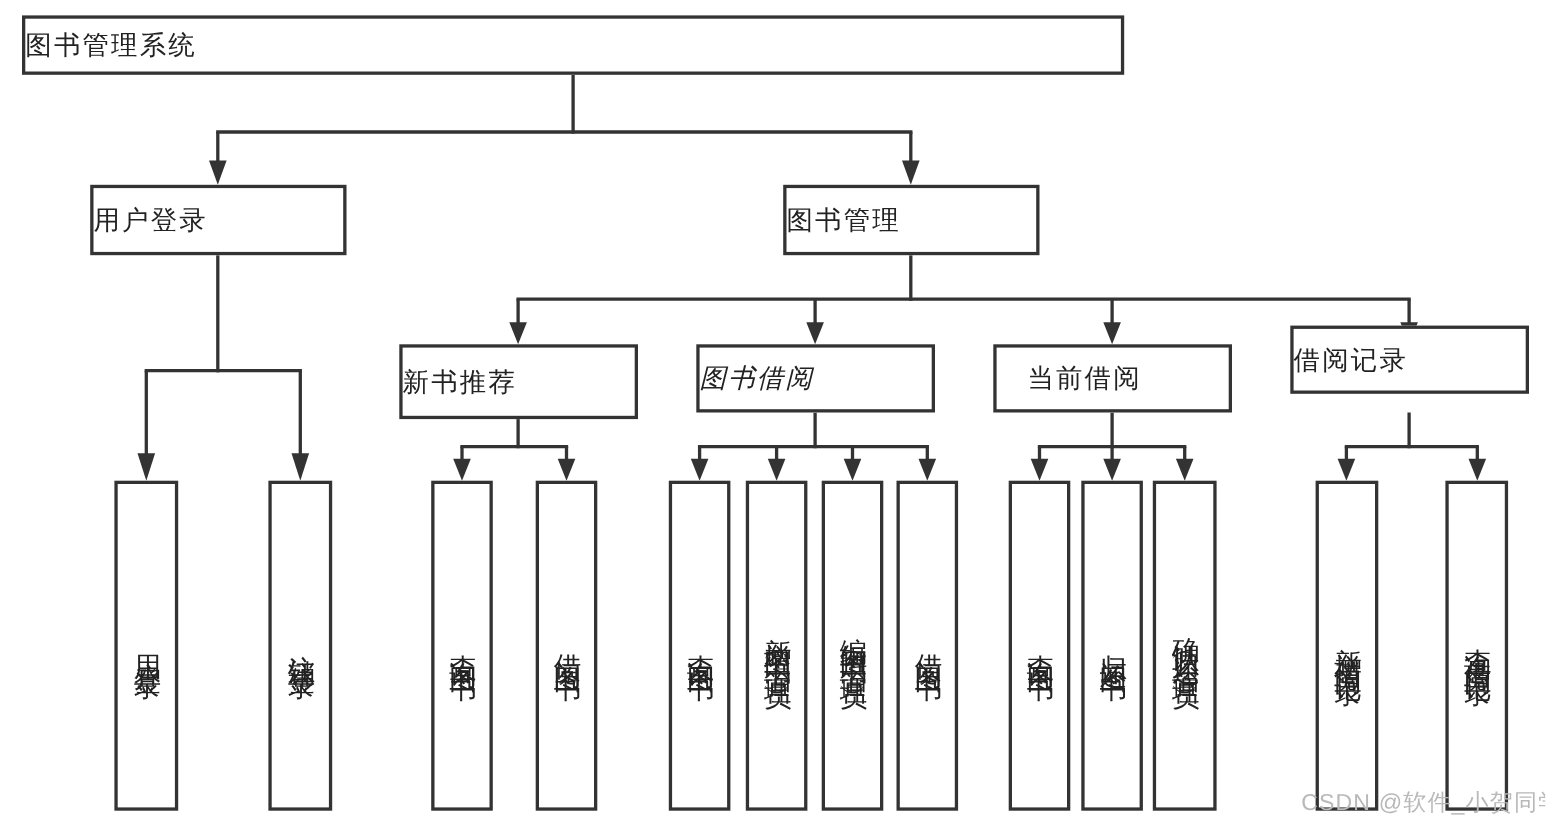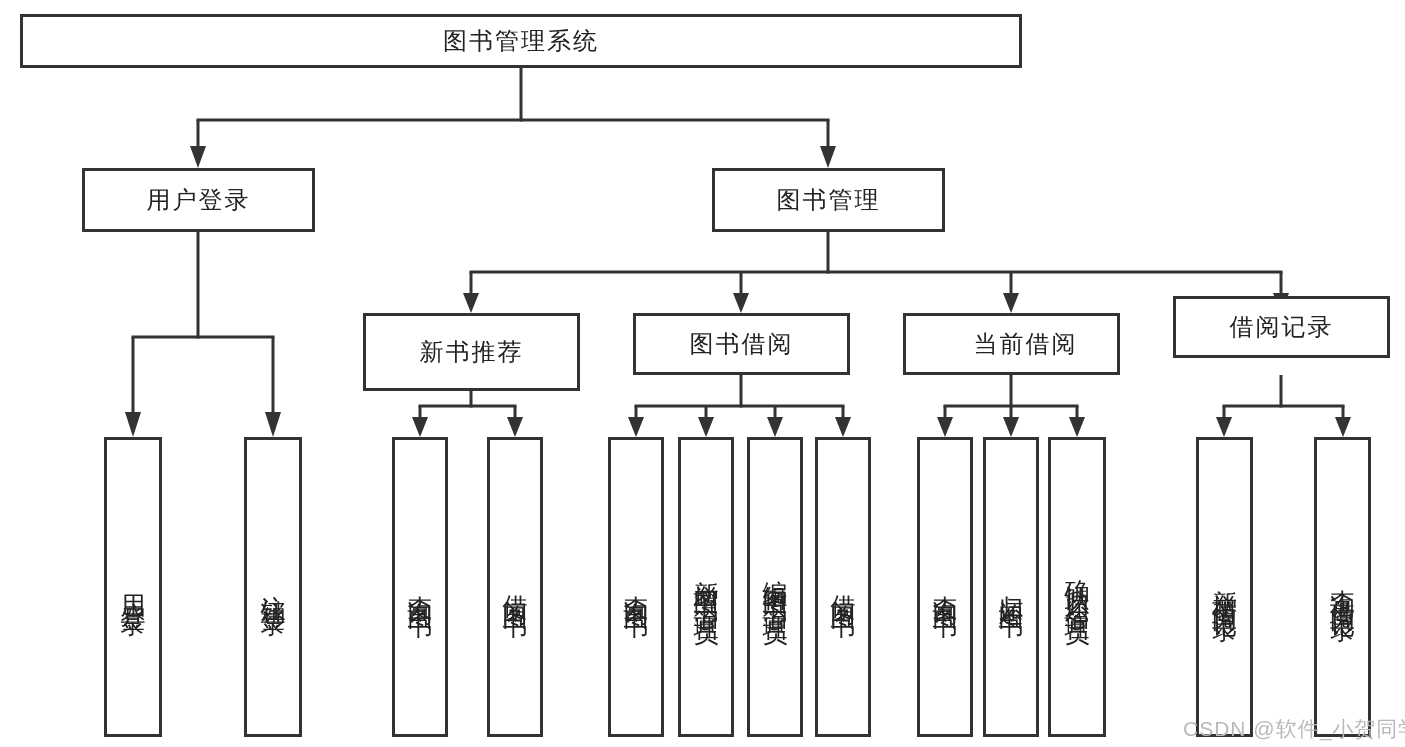--- a/index.html
+++ b/index.html
@@ -21,21 +21,21 @@
     top: 0;
     z-index: 1;
   }
   .hbox {
     position: absolute;
     box-sizing: border-box;
     border: 3px solid #333333;
     background: #ffffff;
     display: flex;
     align-items: center;
-    justify-content: center;
+    justify-content: flex-start;
     z-index: 2;
   }
   .hbox .htext {
     font-size: 24px;
     letter-spacing: 2px;
     color: #222222;
     white-space: nowrap;
   }
   .vbox {
     position: absolute;
@@ -141,24 +141,24 @@
     <span class="htext">图书管理系统</span>
   </div>
 
   <div class="hbox" style="left:82px; top:168px; width:233px; height:64px;">
     <span class="htext">用户登录</span>
   </div>
   <div class="hbox" style="left:712px; top:168px; width:233px; height:64px;">
     <span class="htext">图书管理</span>
   </div>
 
-  <div class="hbox" style="left:363px; top:313px; width:217px; height:78px;">
+  <div class="hbox" style="left:363px; top:313px; width:217px; height:68px;">
     <span class="htext">新书推荐</span>
   </div>
-  <div class="hbox" style="left:633px; top:313px; width:217px; height:62px;">
+  <div class="hbox" style="left:633px; top:313px; width:217px; height:62px;font-style:italic;">
     <span class="htext">图书借阅</span>
   </div>
   <div class="hbox" style="left:903px; top:313px; width:217px; height:62px;padding-left:28px;">
     <span class="htext">当前借阅</span>
   </div>
   <div class="hbox" style="left:1173px; top:296px; width:217px; height:62px;">
     <span class="htext">借阅记录</span>
   </div>
 
   <div class="vbox" style="left:104px; width:58px;">

